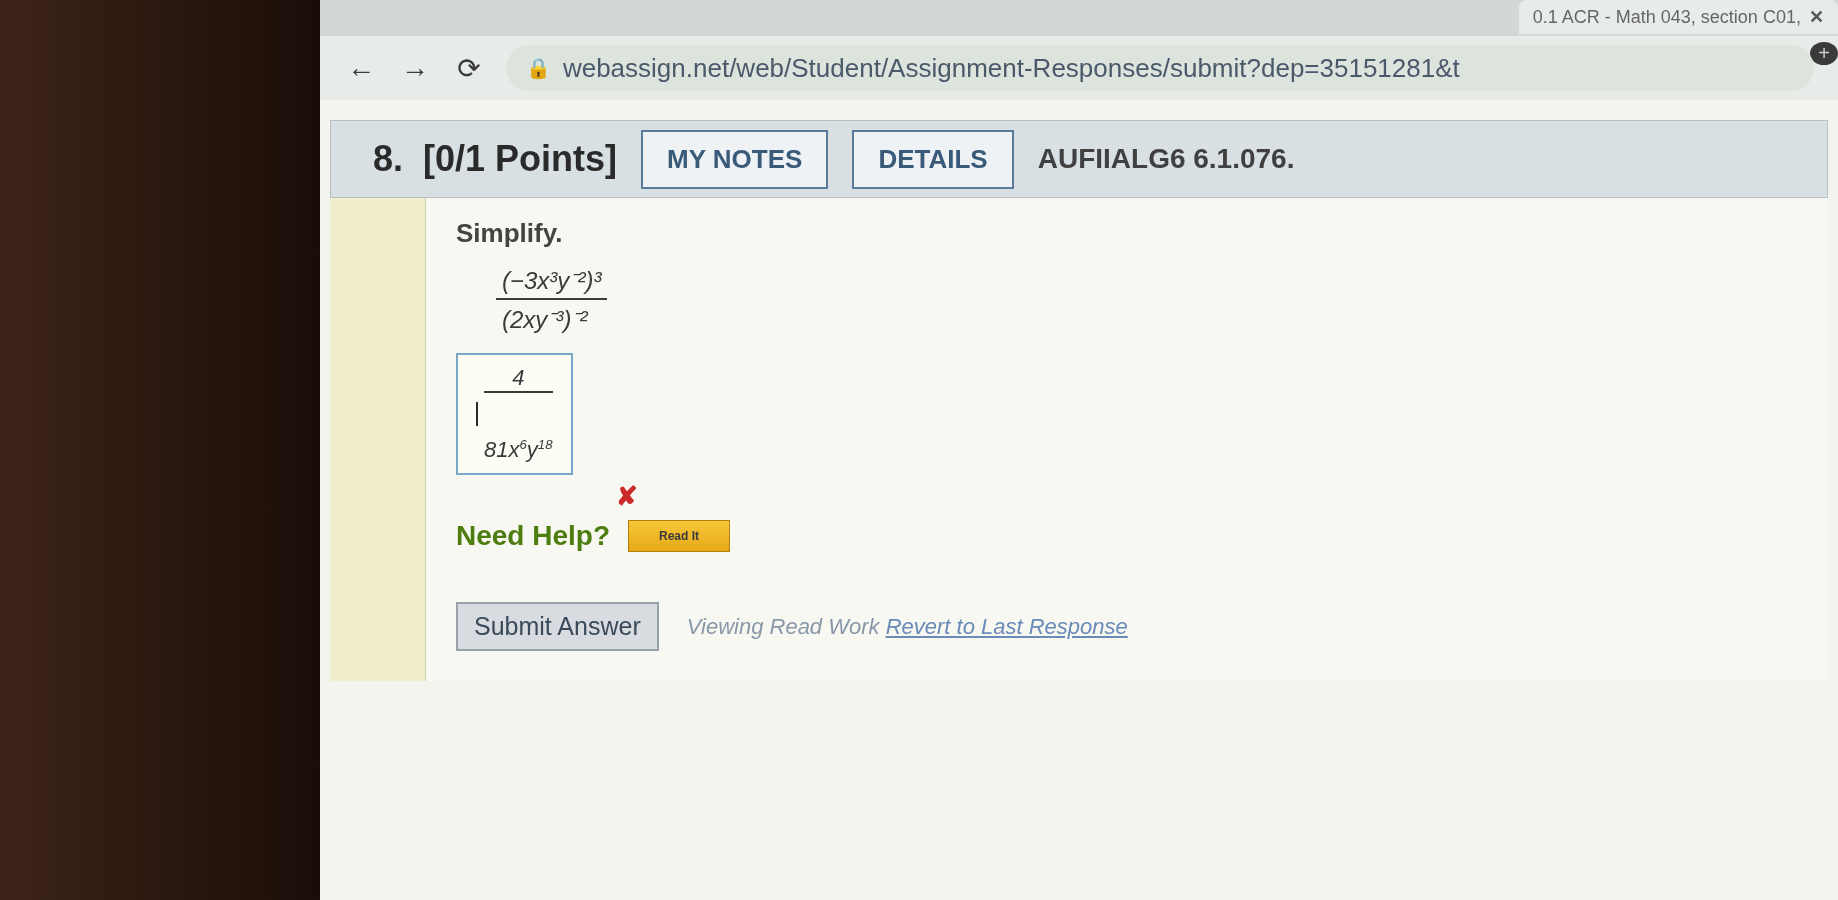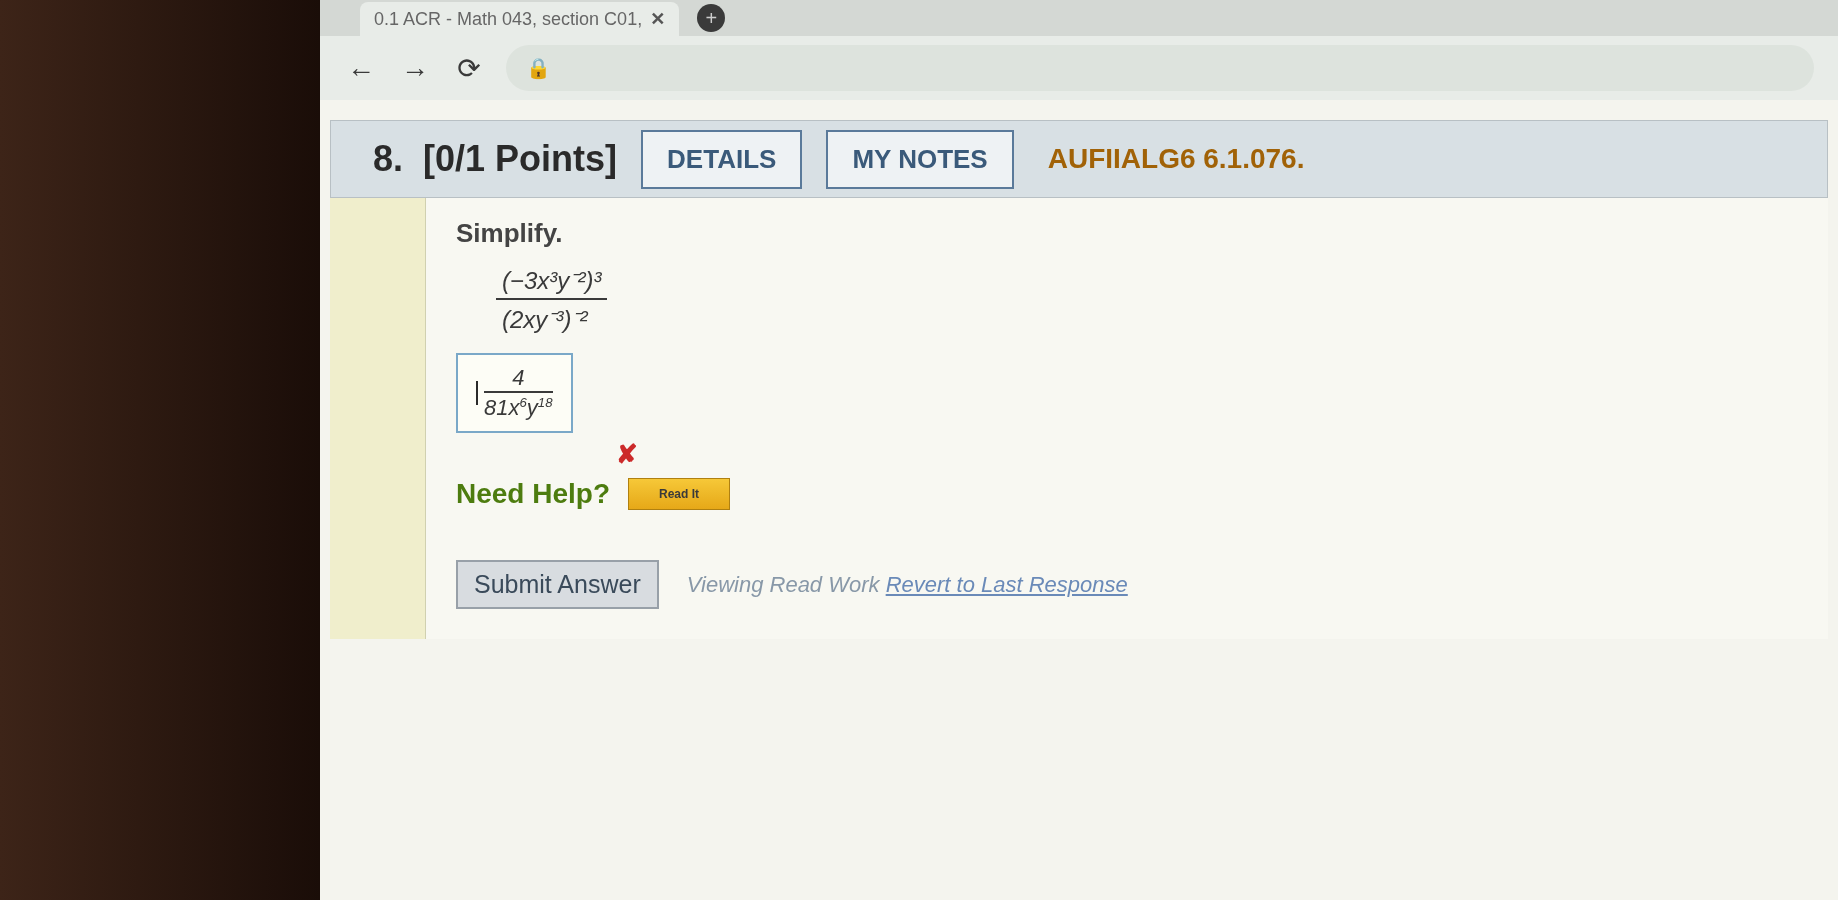--- a/index.html
+++ b/index.html
@@ -23,20 +23,21 @@
       width: 1518px; height: 900px;
       background: #e8ece8;
     }
     .tab-strip {
       height: 36px;
       background: #d4d8d4;
       display: flex;
       align-items: flex-end;
       padding-left: 40px;
       gap: 8px;
+      flex-direction: column;
     }
     .tab {
       background: #e8ece8;
       border-radius: 8px 8px 0 0;
       padding: 6px 14px;
       display: flex;
       align-items: center;
       gap: 8px;
       font-size: 18px;
       color: #666;
@@ -116,22 +117,21 @@
       background: #eef2f4;
       color: #3a5a7a;
       font-size: 26px;
       font-weight: bold;
       padding: 12px 24px;
       cursor: pointer;
     }
     .qref {
       font-size: 28px;
       font-weight: bold;
-      color: #a16207;
-      margin-left: 10px;
+      color: #404040;
     }
     .question-body {
       display: flex;
       margin: 0 10px;
     }
     .margin-strip {
       width: 96px;
       background: #f0eecc;
       border-right: 1px solid #d0d0b0;
     }
@@ -188,20 +188,21 @@
       display: inline-flex;
       flex-direction: column;
       text-align: center;
     }
     .ans-num {
       border-bottom: 2px solid #3a3a3a;
       padding: 0 8px;
     }
     .ans-den {
       padding-top: 2px;
+      margin-top: 42px;
     }
     .wrong-x {
       color: #cc2a2a;
       font-size: 26px;
       font-weight: bold;
       margin-left: 160px;
       margin-bottom: 8px;
     }
     .suggested-row {
       font-size: 24px;
@@ -273,31 +274,32 @@
     </div>
     <div class="new-tab">+</div>
   </div>
 
   <div class="addr-bar">
     <span class="nav-btn">←</span>
     <span class="nav-btn">→</span>
     <span class="nav-btn">⟳</span>
     <div class="url-pill">
       <span class="lock">🔒</span>
+      <span>webassign.net/web/Student/Assignment-Responses/submit?dep=35151281&amp;t</span>
     </div>
   </div>
 
   <div class="content-area">
 
     <div class="question-header">
       <span class="qnum">
         <span>8.</span>&nbsp;&nbsp;<span>[0/1 Points]</span>
       </span>
+      <button class="hdr-btn">MY NOTES</button>
       <button class="hdr-btn">DETAILS</button>
-      <button class="hdr-btn">MY NOTES</button>
       <span class="qref">AUFIIALG6 6.1.076.</span>
     </div>
 
     <div class="question-body">
       <div class="margin-strip"></div>
       <div class="body-inner">
 
         <div class="simplify-label">Simplify.</div>
 
         <div class="fraction">

